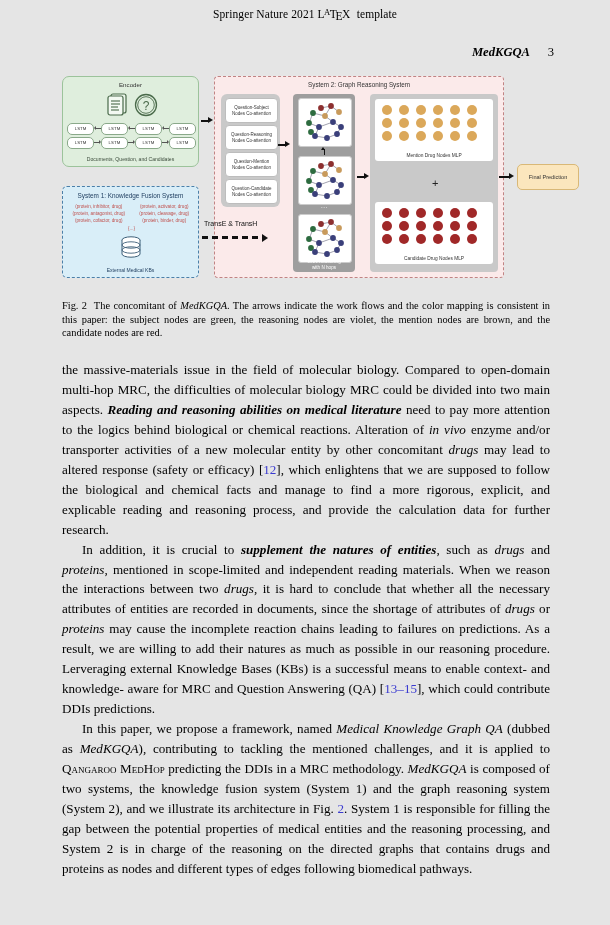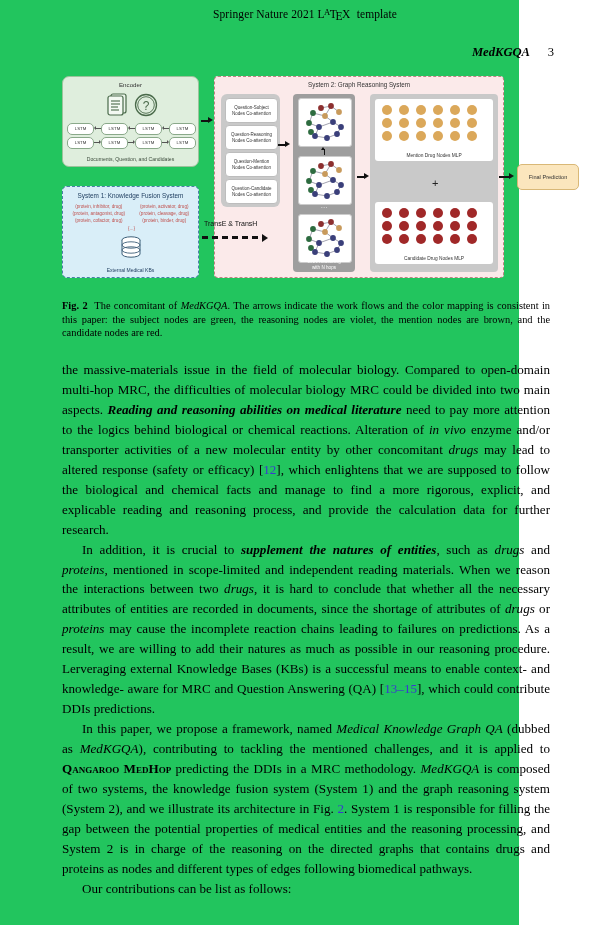--- a/index.html
+++ b/index.html
@@ -10,23 +10,23 @@
   body {
     width: 610px;
     height: 925px;
     position: relative;
     font-family: "Liberation Serif", serif;
     color: #000;
     overflow: hidden;
   }
   .page {
     position: relative;
-    width: 519px;
+    width: 610px;
     height: 925px;
-    background: #22c55e;
+    background: #e5e5e5;
   }
 
   
   .running-head {
     position: absolute;
     top: 8px;
     left: 0;
     width: 610px;
     text-align: center;
     font-size: 11.5px;
@@ -292,41 +292,41 @@
   
   .caption {
     position: absolute;
     left: 62px;
     top: 299px;
     width: 488px;
     font-size: 10.4px;
     line-height: 13.6px;
     text-align: justify;
   }
-  .caption b { font-weight: bold; }
+  .caption b { font-weight: normal; }
   .caption i { font-style: italic; }
 
   
   .body-text {
     position: absolute;
     left: 62px;
     top: 360px;
     width: 488px;
     font-size: 13.1px;
     line-height: 19.95px;
     text-align: justify;
     text-justify: inter-word;
     hyphens: manual;
   }
   .body-text p { margin: 0; }
   .body-text p.indent { text-indent: 20px; }
   .body-text i { font-style: italic; }
   .body-text b { font-weight: bold; font-style: italic; }
   .ref { color: #3a3ad0; font-family: Liberation Serif, serif; }
-  .sc { font-variant: small-caps; font-weight: bold; }
+  .sc { font-variant: small-caps; }
 </style>
 </head>
 <body>
 
 <div class="page">
 
   <div class="running-head">
     <span>Springer Nature 2021 </span><span class="latex-logo"><span class="l">L</span><span class="a">A</span><span class="t">T</span><span class="e">E</span><span class="x">X</span></span><span> template</span>
   </div>
 
@@ -611,16 +611,15 @@
     <b>Fig. 2</b>&nbsp;&nbsp;<span>The concomitant of </span><i>MedKGQA</i><span>. The arrows indicate the work flows and the color mapping is consistent in this paper: the subject nodes are green, the reasoning nodes are violet, the mention nodes are brown, and the candidate nodes are red.</span>
   </div>
 
   <div class="body-text">
     <p><span>the massive-materials issue in the field of molecular biology. Compared to open-domain multi-hop MRC, the difficulties of molecular biology MRC could be divided into two main aspects. </span><b>Reading and reasoning abilities on medical literature</b><span> need to pay more attention to the logics behind biological or chemical reactions. Alteration of </span><i>in vivo</i><span> enzyme and/or transporter activities of a new molecular entity by other concomitant </span><i>drugs</i><span> may lead to altered response (safety or efficacy) [</span><a class="ref" href="#" style="text-decoration:none">12</a><span>], which enlightens that we are supposed to follow the biological and chemical facts and manage to find a more rigorous, explicit, and explicable reading and reasoning process, and provide the calculation data for further research.</span></p>
 
     <p class="indent"><span>In addition, it is crucial to </span><b>supplement the natures of entities</b><span>, such as </span><i>drugs</i><span> and </span><i>proteins</i><span>, mentioned in scope-limited and independent reading materials. When we reason the interactions between two </span><i>drugs</i><span>, it is hard to conclude that whether all the necessary attributes of entities are recorded in documents, since the shortage of attributes of </span><i>drugs</i><span> or </span><i>proteins</i><span> may cause the incomplete reaction chains leading to failures on predictions. As a result, we are willing to add their natures as much as possible in our reasoning procedure. Lerveraging external Knowledge Bases (KBs) is a successful means to enable context- and knowledge- aware for MRC and Question Answering (QA) [</span><a class="ref" href="#" style="text-decoration:none">13–15</a><span>], which could contribute DDIs predictions.</span></p>
 
     <p class="indent"><span>In this paper, we propose a framework, named </span><i>Medical Knowledge Graph QA</i><span> (dubbed as </span><i>MedKGQA</i><span>), contributing to tackling the mentioned challenges, and it is applied to </span><span class="sc">Qangaroo MedHop</span><span> predicting the DDIs in a MRC methodology. </span><i>MedKGQA</i><span> is composed of two systems, the knowledge fusion system (System 1) and the graph reasoning system (System 2), and we illustrate its architecture in Fig. </span><a class="ref" href="#" style="text-decoration:none">2</a><span>. System 1 is responsible for filling the gap between the potential properties of medical entities and the reasoning processing, and System 2 is in charge of the reasoning on the directed graphs that contains drugs and proteins as nodes and different types of edges following biomedical pathways.</span></p>
 
-    <p class="indent">Our contributions can be list as follows:</p>
   </div>
 
 </div>
 
 </body></html>

